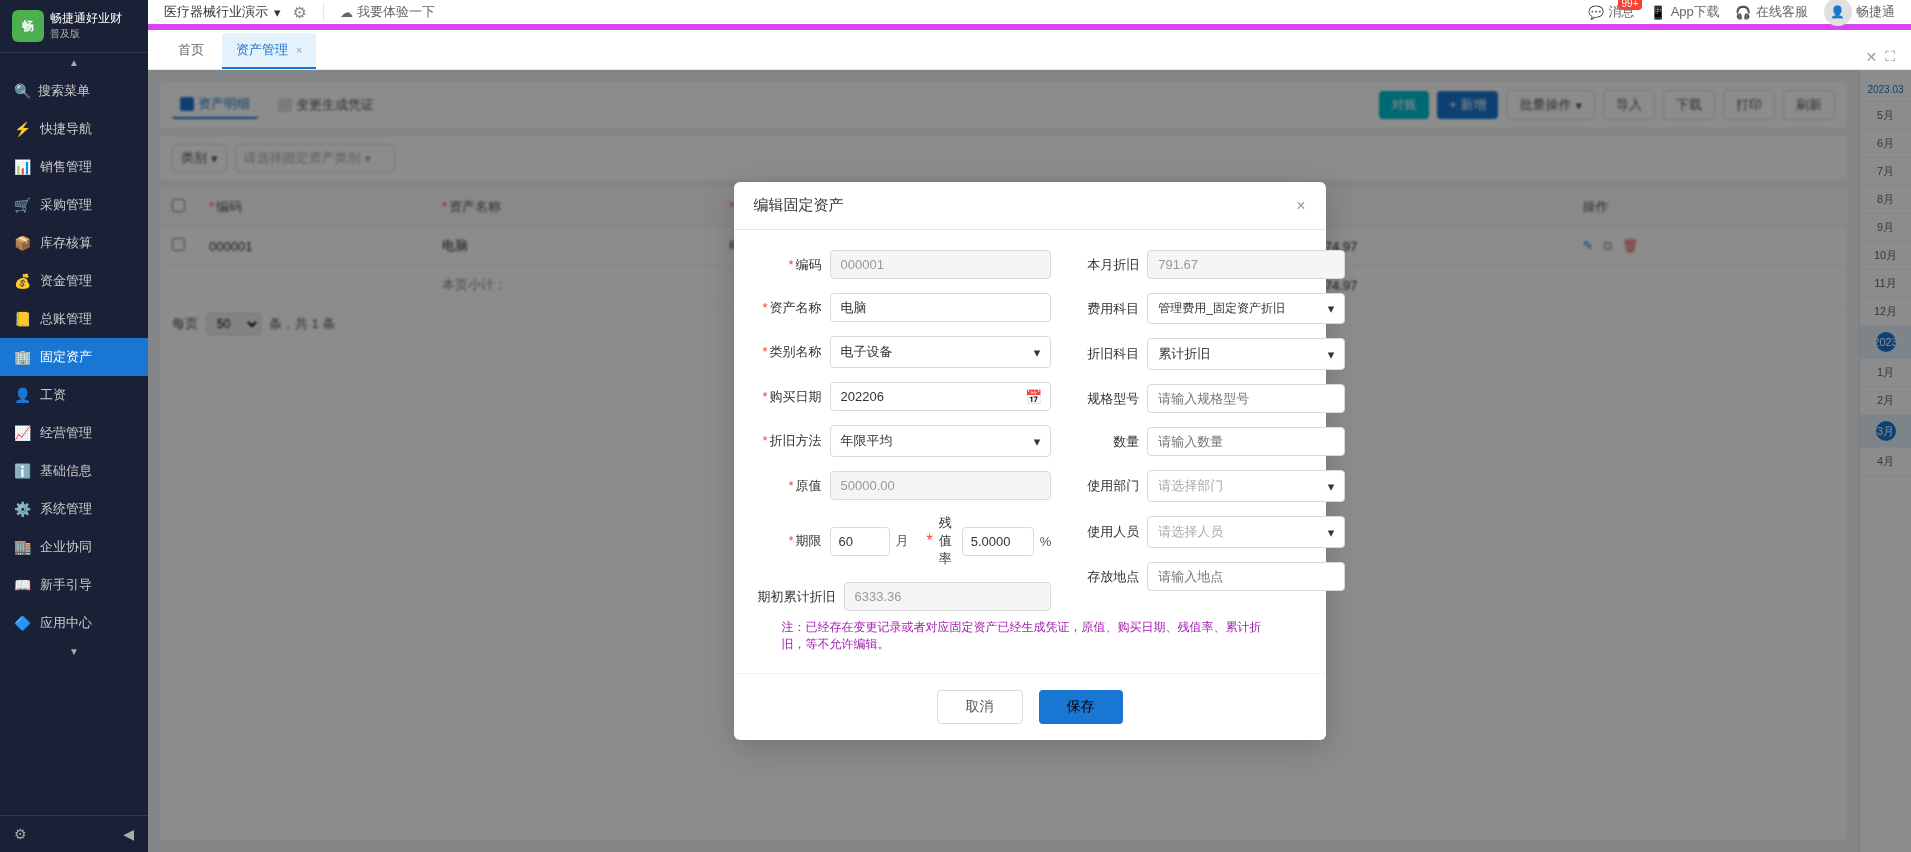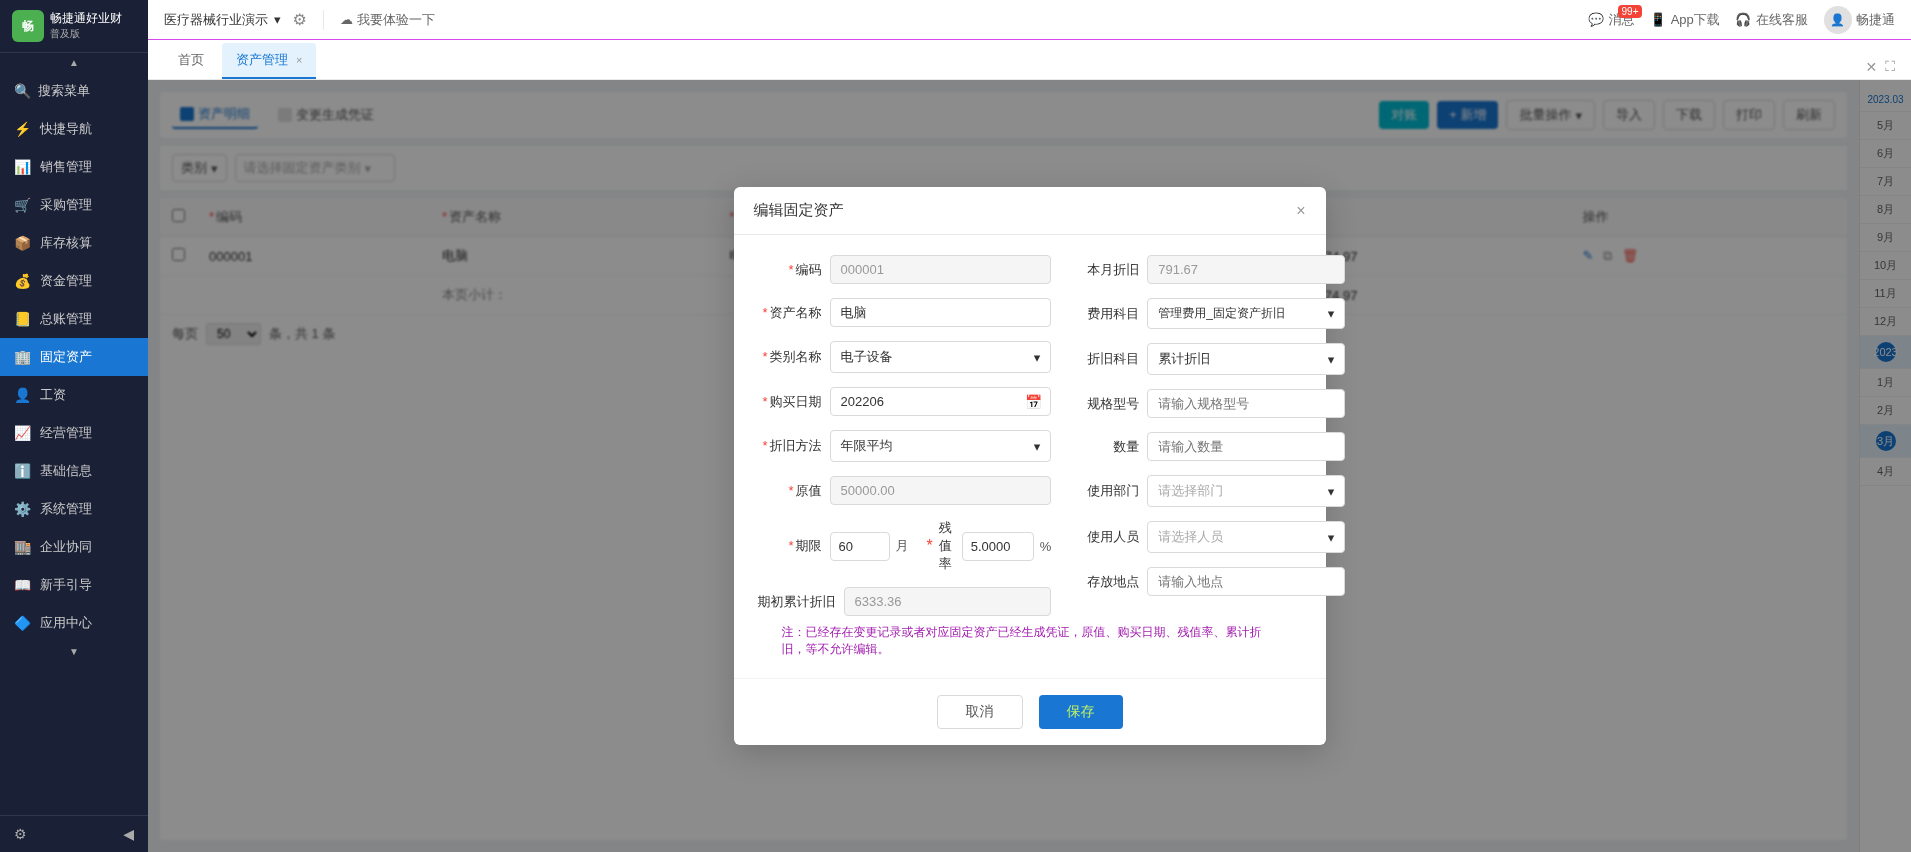--- a/index.html
+++ b/index.html
@@ -58,23 +58,23 @@
     .main {
       flex: 1;
       display: flex;
       flex-direction: column;
       height: 852px;
       overflow: hidden;
     }
 
     
     .topbar {
-      height: 40px;
-      background: #fff;
-      border-bottom: 1px solid #d946ef;
+      height: 30px;
+      background: #fff;
+      border-bottom: 6px solid #d946ef;
       display: flex;
       align-items: center;
       padding: 0 16px;
       gap: 12px;
     }
     .topbar-company {
       display: flex; align-items: center; gap: 6px;
       font-size: 13px; color: #333; cursor: pointer;
     }
     .topbar-divider { width: 1px; height: 20px; background: #e8e8e8; margin: 0 4px; }
@@ -346,21 +346,21 @@
       font-size: 12px;
       color: #a21caf;
       padding: 8px 24px 0;
     }
     .btn-cancel {
       border: 1px solid #d9d9d9; background: #fff; border-radius: 4px;
       padding: 7px 28px; font-size: 14px; color: #555; cursor: pointer;
     }
     .btn-save {
       border: none; background: #1976d2; border-radius: 4px;
-      padding: 7px 28px; font-size: 14px; color: #bef264; cursor: pointer;
+      padding: 7px 28px; font-size: 14px; color: #000000; cursor: pointer;
     }
     .pagination-bar {
       display: flex; align-items: center; gap: 8px; padding: 8px 12px;
       font-size: 13px; color: #555; background: #fff;
     }
     .page-select {
       border: 1px solid #d9d9d9; border-radius: 3px; padding: 2px 6px; font-size: 12px;
     }
   </style>
 </head>

